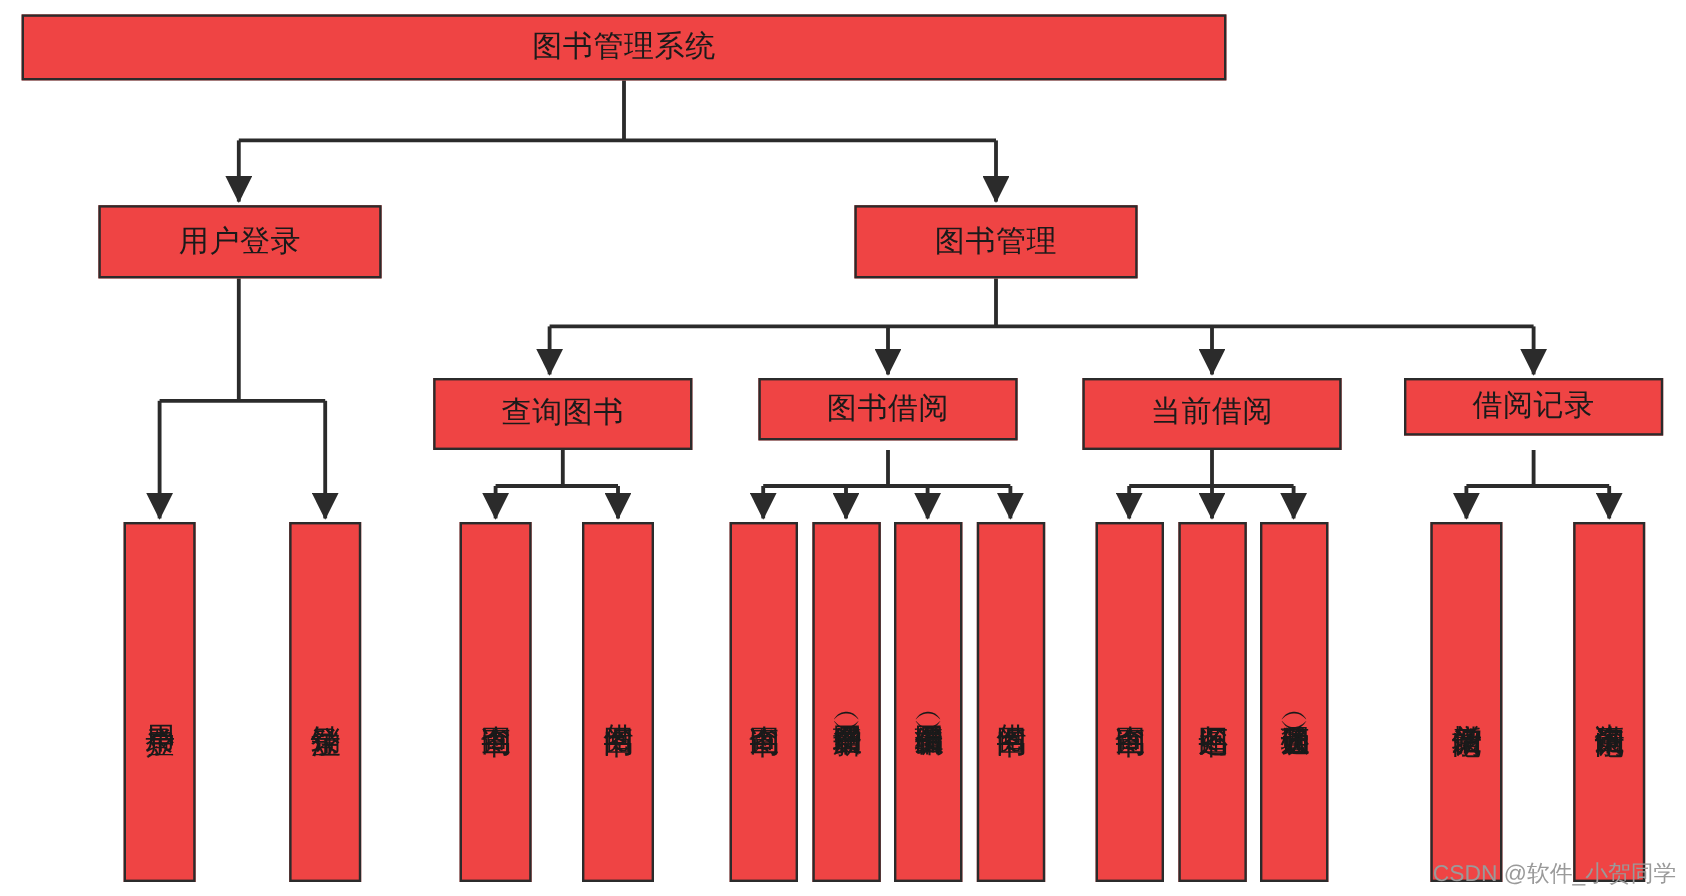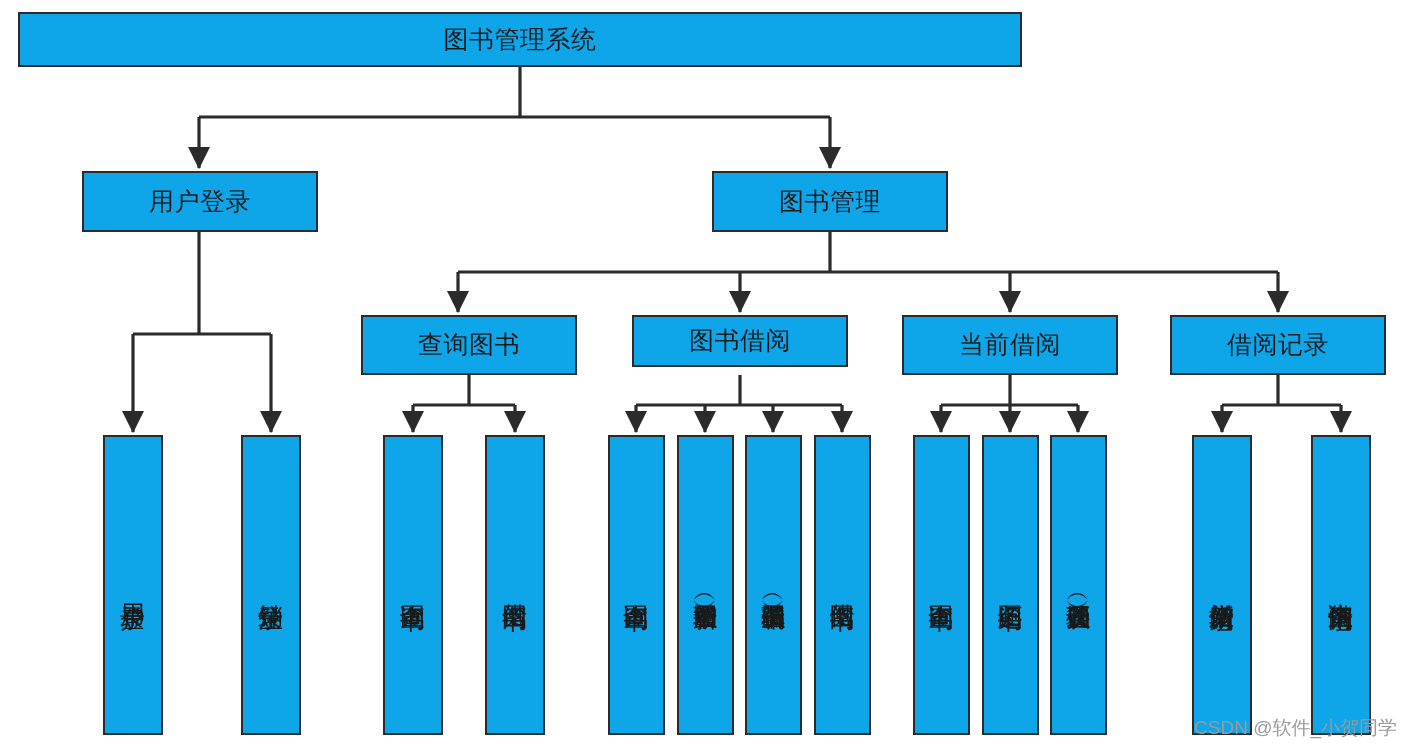--- a/index.html
+++ b/index.html
@@ -17,21 +17,21 @@
   #canvas {
     position: absolute;
     left: 0;
     top: 0;
     width: 1405px;
     height: 747px;
   }
   .node-box {
     position: absolute;
     box-sizing: border-box;
-    background: #0ea5e9;
+    background: #ef4444;
     border: 2px solid #2b2b2b;
   }
   .node-h {
     display: flex;
     align-items: center;
     justify-content: center;
   }
   .node-h .node-label {
     font-size: 25px;
     color: #1a1a1a;
@@ -132,24 +132,24 @@
 <div class="node-box node-h" style="left:712px; top:171px; width:236px; height:61px;">
   <span class="node-label">图书管理</span>
 </div>
 
 <div class="node-box node-h" style="left:361px; top:315px; width:216px; height:60px;">
   <span class="node-label">查询图书</span>
 </div>
 <div class="node-box node-h" style="left:632px; top:315px; width:216px; height:52px;">
   <span class="node-label">图书借阅</span>
 </div>
-<div class="node-box node-h" style="left:902px; top:315px; width:216px; height:60px;">
+<div class="node-box node-h" style="left:902px; top:315px; width:216px; height:60px;font-family:Liberation Mono, monospace;">
   <span class="node-label">当前借阅</span>
 </div>
-<div class="node-box node-h" style="left:1170px; top:315px; width:216px; height:60px;">
+<div class="node-box node-h" style="left:1170px; top:315px; width:216px; height:48px;">
   <span class="node-label">借阅记录</span>
 </div>
 
 <div class="node-box node-v" style="left:103px; top:435px; width:60px; height:300px;">
   <span class="node-label">用户登录</span>
 </div>
 <div class="node-box node-v" style="left:241px; top:435px; width:60px; height:300px;">
   <span class="node-label">注销登录</span>
 </div>
 

